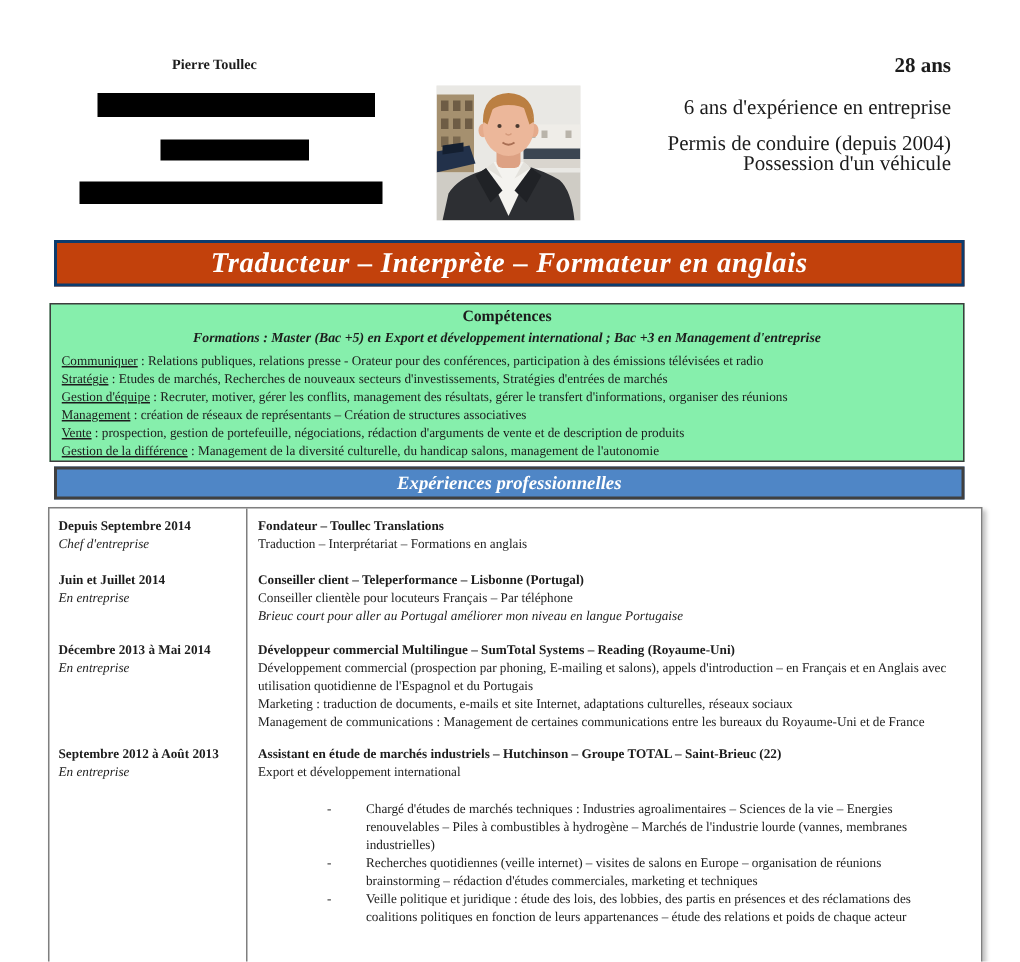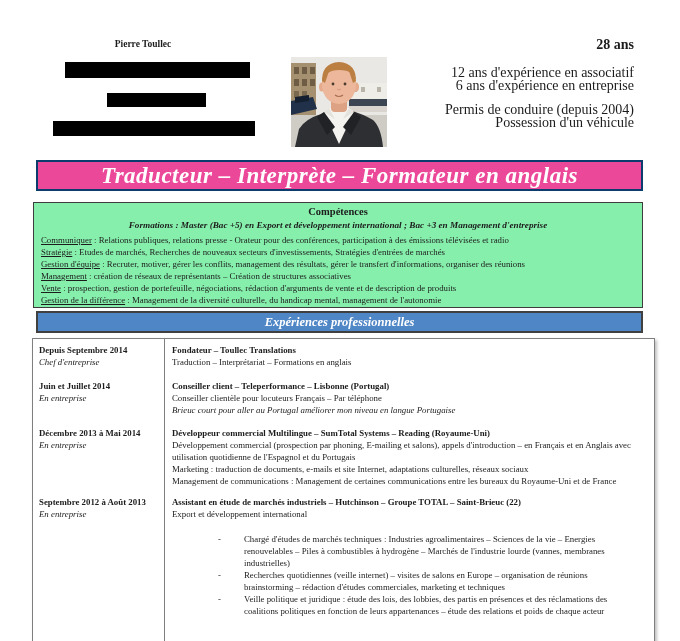--- a/index.html
+++ b/index.html
@@ -28,23 +28,23 @@
   .info {
     position:absolute; right:46px; top:38px; text-align:right;
     font-size:14px; line-height:13px;
   }
   .info .age { font-weight:bold; margin-bottom:15px; }
   .info .grp2 { margin-top:11px; }
 
   
   .banner1 {
     position:absolute; left:36px; top:160px; width:607px; height:31px;
-    background:#ec4899; border:2px solid #0c3c6e;
+    background:#c2410c; border:2px solid #0c3c6e;
     display:flex; align-items:center; justify-content:center;
-    color:#ffffff; font-size:23px; font-weight:bold; font-style:italic;
+    color:#ffffff; font-size:19px; font-weight:bold; font-style:italic;
     letter-spacing:0.5px;
   }
 
   
   .comp-box {
     position:absolute; left:33px; top:202px; width:610px; height:106px;
     border:1px solid #3d3d3d; background:#86efac; padding:2px 7px 0 7px;
     font-size:8.8px; line-height:12px;
   }
   .comp-head { text-align:center; font-weight:bold; font-size:10.5px; line-height:14px; }
@@ -144,39 +144,38 @@
 
       <circle cx="42" cy="27" r="1.4" fill="#4a3a30"></circle>
       <circle cx="54" cy="27" r="1.4" fill="#4a3a30"></circle>
       <path d="M44,38 Q48,41 52,38" stroke="#a96f54" stroke-width="1.2" fill="none"></path>
       <path d="M46,32 Q48,34 50,32" stroke="#d49a7c" stroke-width="1" fill="none"></path>
     </svg>
   </div>
 
   <div class="info">
     <div class="age">28 ans</div>
-    <div>12 ans d'expérience en associatif</div>
     <div>6 ans d'expérience en entreprise</div>
     <div class="grp2">Permis de conduire (depuis 2004)</div>
     <div>Possession d'un véhicule</div>
   </div>
 
   <div class="banner1">
     <span>Traducteur – Interprète – Formateur en anglais</span>
   </div>
 
   <div class="comp-box">
     <div class="comp-head">Compétences</div>
     <div class="comp-form">Formations : Master (Bac +5) en Export et développement international ; Bac +3 en Management d'entreprise</div>
     <div class="skill-line"><span class="u">Communiquer</span><span> : Relations publiques, relations presse - Orateur pour des conférences, participation à des émissions télévisées et radio</span></div>
     <div class="skill-line"><span class="u">Stratégie</span><span> : Etudes de marchés, Recherches de nouveaux secteurs d'investissements, Stratégies d'entrées de marchés</span></div>
     <div class="skill-line"><span class="u">Gestion d'équipe</span><span> : Recruter, motiver, gérer les conflits, management des résultats, gérer le transfert d'informations, organiser des réunions</span></div>
     <div class="skill-line"><span class="u">Management</span><span> : création de réseaux de représentants – Création de structures associatives</span></div>
     <div class="skill-line"><span class="u">Vente</span><span> : prospection, gestion de portefeuille, négociations, rédaction d'arguments de vente et de description de produits</span></div>
-    <div class="skill-line"><span class="u">Gestion de la différence</span><span> : Management de la diversité culturelle, du handicap mental, management de l'autonomie</span></div>
+    <div class="skill-line"><span class="u">Gestion de la différence</span><span> : Management de la diversité culturelle, du handicap salons, management de l'autonomie</span></div>
   </div>
 
   <div class="banner2">
     <span>Expériences professionnelles</span>
   </div>
 
   <div class="xp-table">
     <div class="xp-divider"></div>
 
     <div class="xp-row m-b12">

